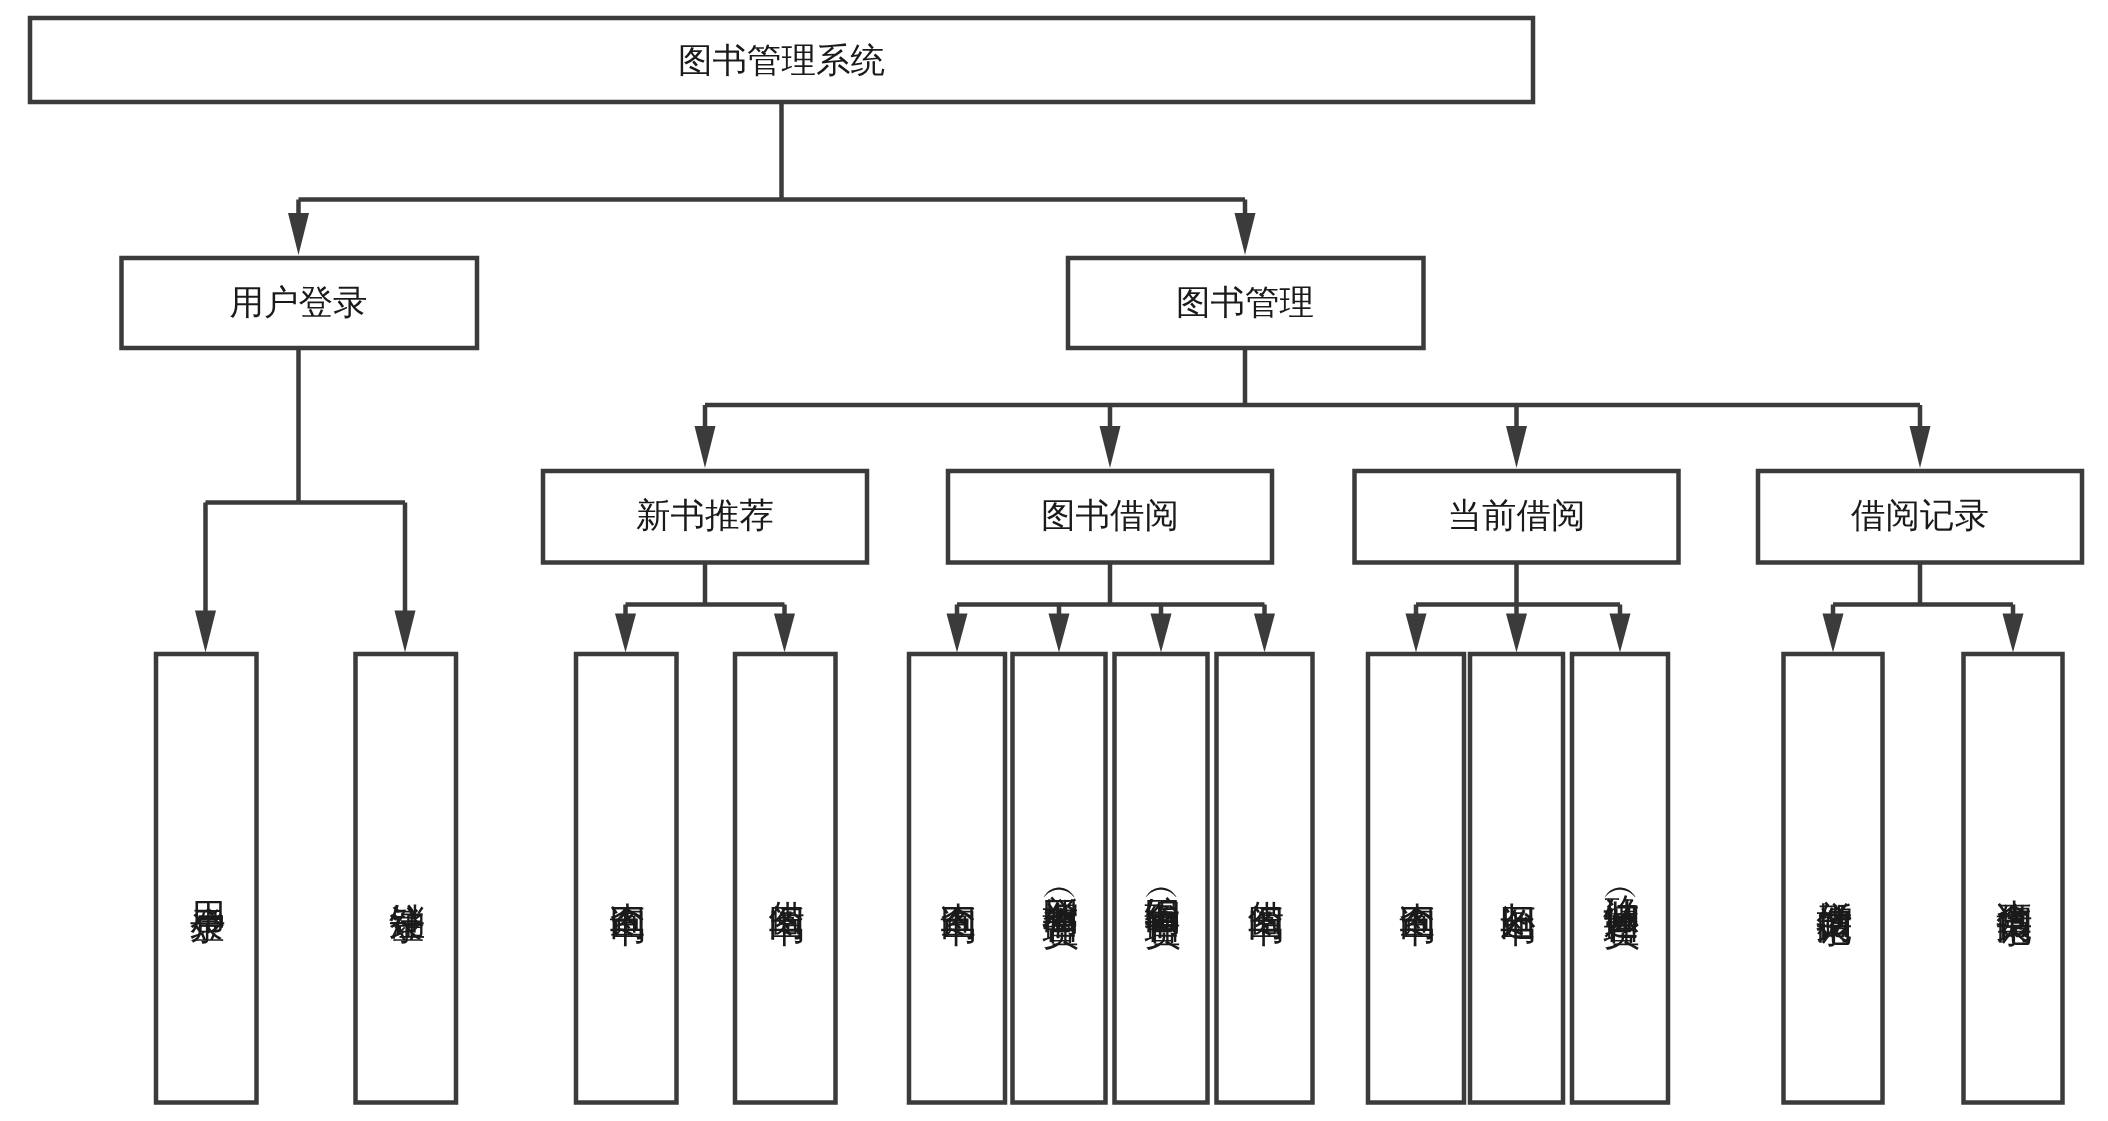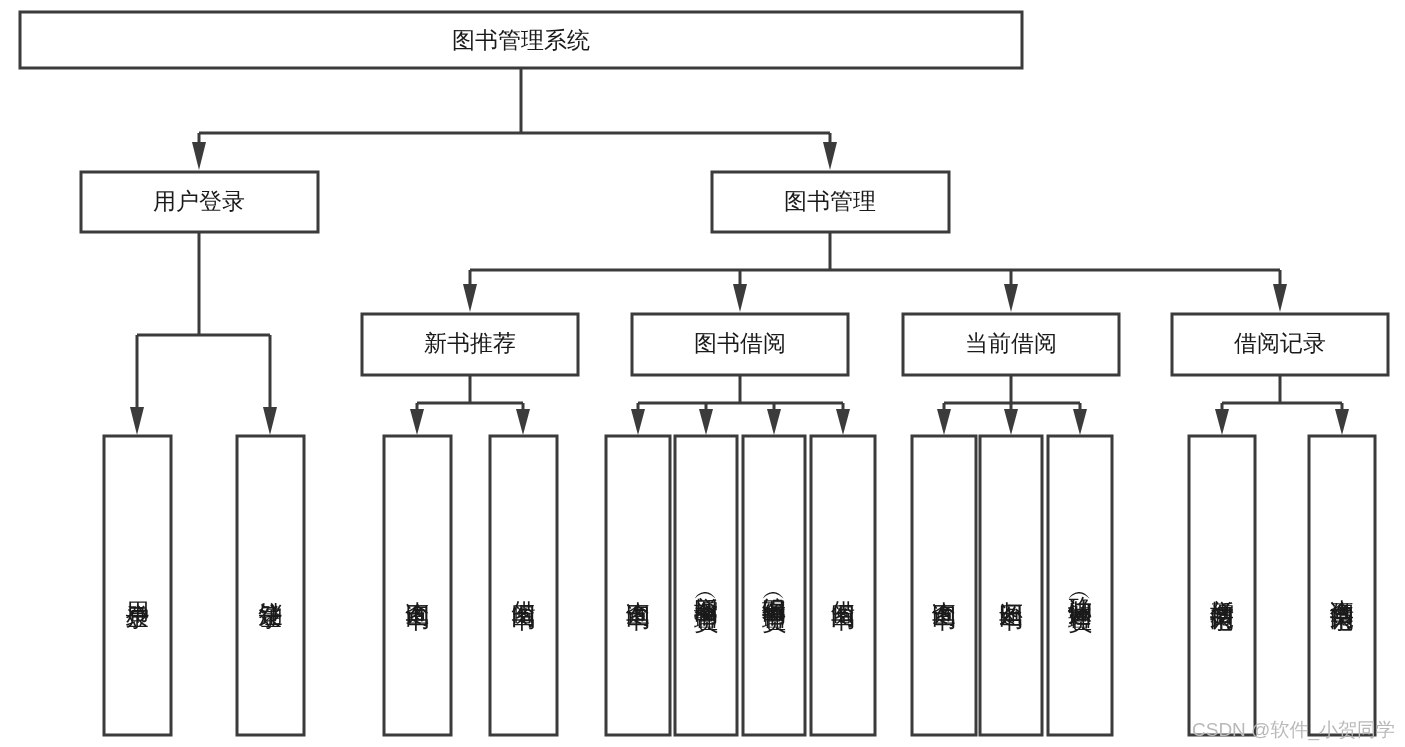--- a/index.html
+++ b/index.html
@@ -191,15 +191,14 @@
   <div class="leaf-label" style="left:743px; top:436px; width:62px; height:299px;">编辑图书（管理员）</div>
   <div class="leaf-label" style="left:811px; top:436px; width:64px; height:299px;">借阅图书</div>
 
   <div class="leaf-label" style="left:912px; top:436px; width:64px; height:299px;">查询图书</div>
   <div class="leaf-label" style="left:980px; top:436px; width:62px; height:299px;">归还图书</div>
   <div class="leaf-label" style="left:1048px; top:436px; width:64px; height:299px;">确认归还（管理员）</div>
 
   <div class="leaf-label" style="left:1189px; top:436px; width:66px; height:299px;">新增借阅记录</div>
   <div class="leaf-label" style="left:1309px; top:436px; width:66px; height:299px;">查询借阅记录</div>
 
-  <div class="watermark" style="left:1192px; top:717px;">CSDN @软件_小贺同学</div>
 
 </div>
 
 </body></html>

